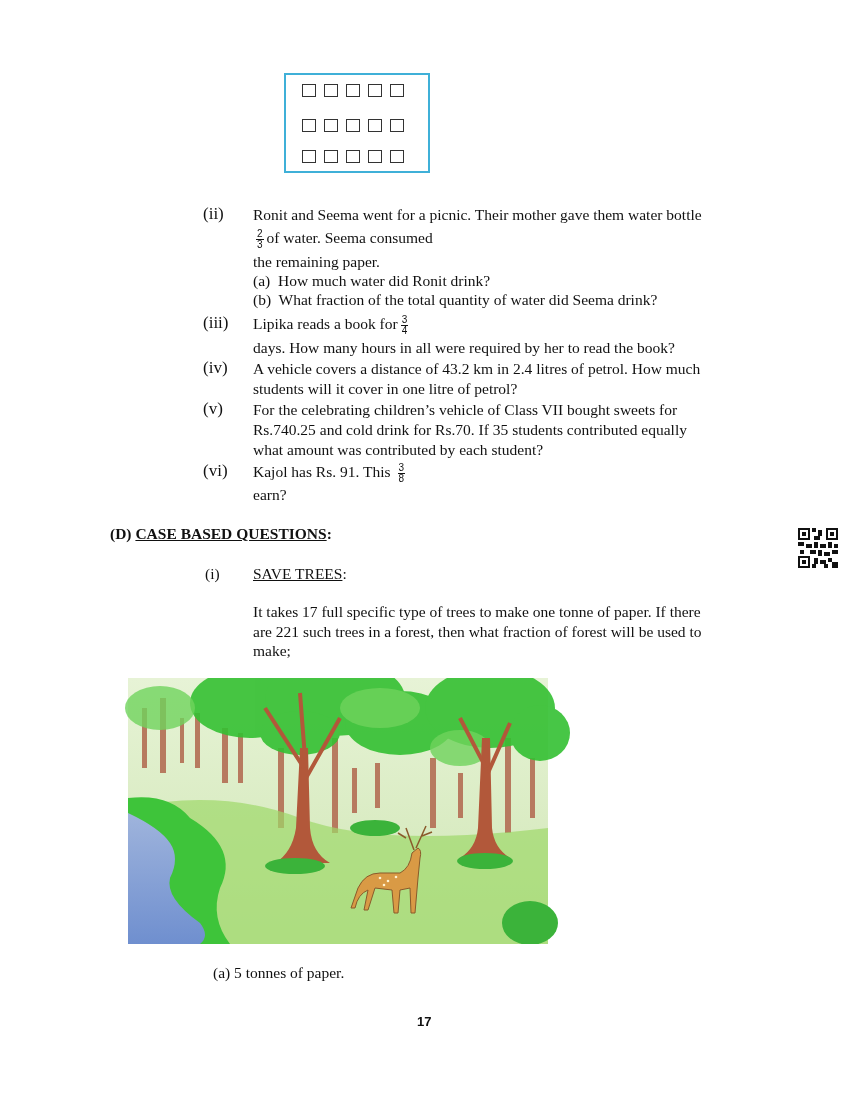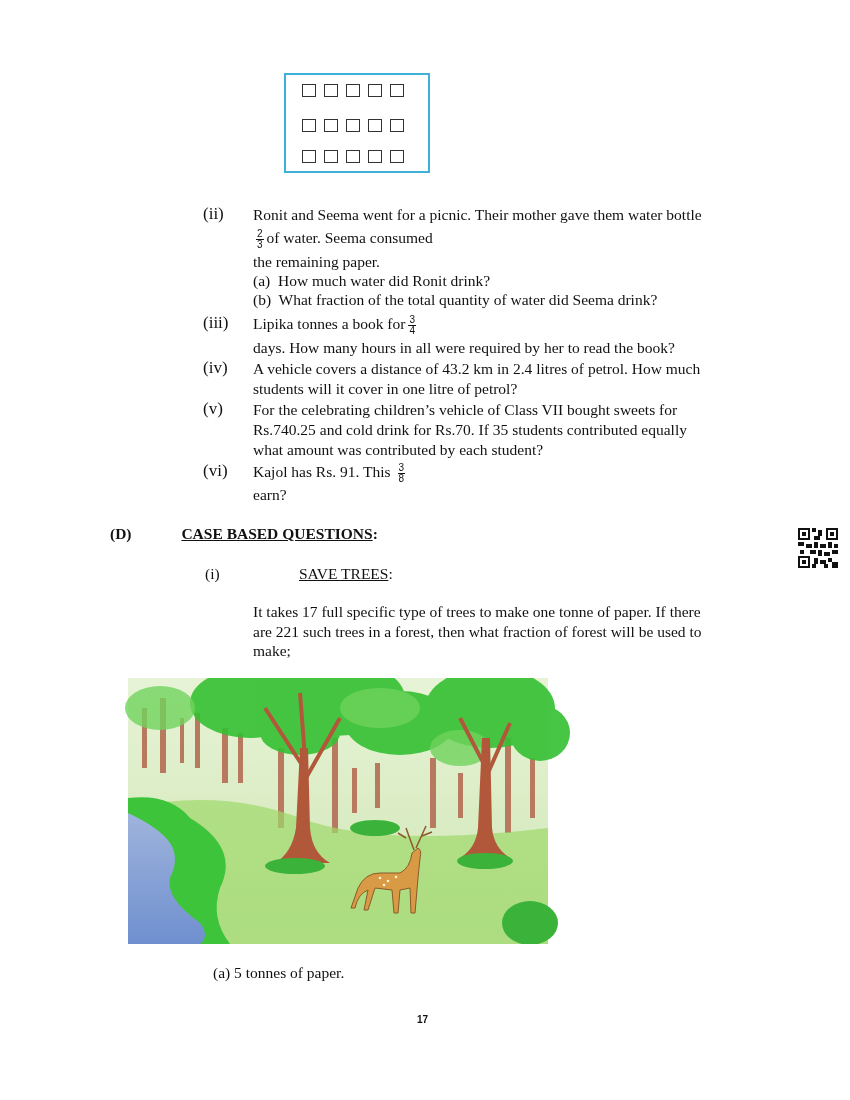--- a/index.html
+++ b/index.html
@@ -8,24 +8,24 @@
   .abs { position:absolute;text-align:right; }
   .boxgrid { left:284px; top:73px; width:146px; height:100px; border:2px solid #3fb0d8; box-sizing:border-box; }
   .boxrow { position:absolute; left:16px; display:flex; gap:8px; }
   .sq { width:14px; height:13px; border:1.5px solid #333; box-sizing:border-box; background:#fff; }
   .num { font-size:17px; }
   .txt { font-size:15.5px; line-height:22px; }
   .frac { display:inline-flex; flex-direction:column; align-items:center; vertical-align:middle;
           font-family:"Liberation Sans", sans-serif; font-size:10px; line-height:10px; margin:0 3px; }
   .frac .n { border-bottom:1px solid #111; padding:0 1px; }
   .heading { font-weight:bold; font-size:15.5px; }
-  .u { text-decoration:underline;margin-left:46px; }
+  .u { text-decoration:underline; }
   .qr { left:798px; top:528px; width:40px; height:40px; }
   .pic { left:100px; top:678px; width:471px; height:266px; background:#fff; }
-  .pageno { font-family:"Liberation Sans", sans-serif; font-size:10px; font-weight:bold; }
+  .pageno { font-family:"Liberation Sans", sans-serif; font-size:13px; font-weight:bold; }
 </style>
 </head>
 <body>
 
 <div class="abs boxgrid">
   <div class="boxrow" style="top:9px">
     <div class="sq"></div>
       <div class="sq"></div>
       <div class="sq"></div>
       <div class="sq"></div>
@@ -57,21 +57,21 @@
       </span><span>of water. Seema consumed</span>
   </div>
   <div class="abs txt" style="left:253px;top:251px">the remaining paper.</div>
   <div class="abs txt" style="left:253px;top:270px;white-space:pre">(a)  How much water did Ronit drink?</div>
   <div class="abs txt" style="left:253px;top:289px;white-space:pre">(b)  What fraction of the total quantity of water did Seema drink?</div>
 </div>
 
 <div>
   <span class="abs num" style="left:203px;top:313px">(iii)</span>
   <div class="abs txt" style="left:253px;top:313px;white-space:nowrap">
-    <span>Lipika tonnes a book for</span><span class="frac">
+    <span>Lipika reads a book for</span><span class="frac">
         <span class="n">3</span>
         <span>4</span>
       </span>
   </div>
   <div class="abs txt" style="left:253px;top:337px;white-space:nowrap">days. How many hours in all were required by her to read the book?</div>
 </div>
 
 <div>
   <span class="abs num" style="left:203px;top:358px">(iv)</span>
   <div class="abs txt" style="left:253px;top:358px;white-space:nowrap">A vehicle covers a distance of 43.2 km in 2.4 litres of petrol. How much</div>

